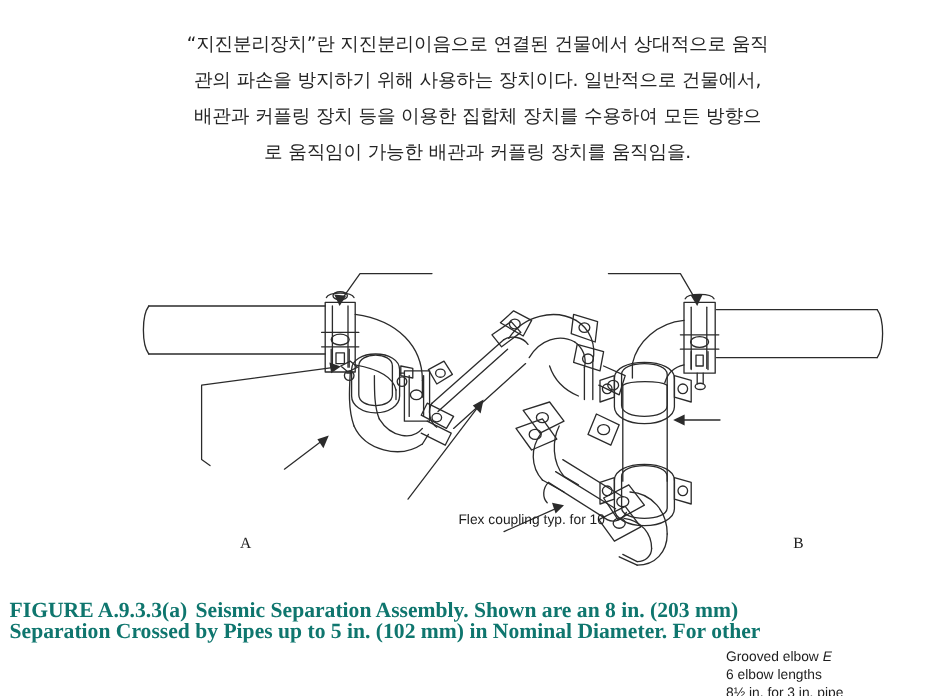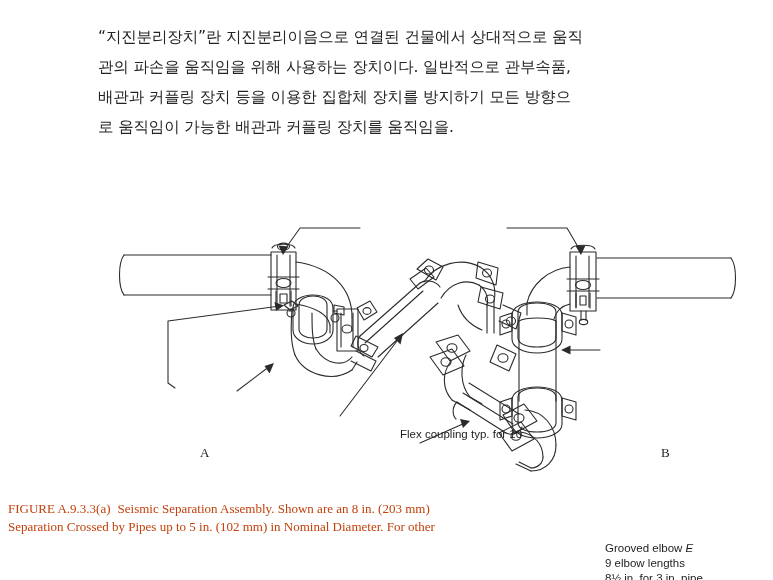--- a/index.html
+++ b/index.html
@@ -20,20 +20,21 @@
     inset: 0;
     background: #ffffff;
   }
 
   
   .korean-block {
     position: absolute;
     left: 98px;
     top: 22px;
     width: 600px;
+    text-align: center;
   }
   .korean-line {
     font-family: "DejaVu Sans", sans-serif;
     font-size: 15.5px;
     line-height: 30px;
     color: #242424;
     letter-spacing: -0.15px;
     white-space: nowrap;
   }
 
@@ -56,49 +57,49 @@
     white-space: nowrap;
     line-height: 15px;
   }
   .fig-label.serif-ab {
     font-family: "Liberation Serif", serif;
     font-size: 13px;
   }
   .fig-label .ital {
     font-style: italic;
   }
-  #lbl-flex   { left: 382px; top: 222px; padding-left: 18px; }
+  #lbl-flex   { left: 364px; top: 222px; padding-left: 18px; }
   #lbl-a      { left: 200px; top: 240px; }
   #lbl-b      { left: 661px; top: 240px; }
   #lbl-e      { left: 605px; top: 336px; }
 
   
   .caption {
     position: absolute;
     left: 8px;
     top: 500px;
     width: 640px;
     font-family: "Liberation Serif", serif;
-    font-weight: normal;
-    font-size: 13px;
+    font-weight: bold;
+    font-size: 18px;
     line-height: 17.5px;
-    color: #c2410c;
+    color: #0f766e;
   }
   .caption .cap-line { white-space: nowrap; }
   .caption .gap { display: inline-block; width: 7px; }
 </style>
 </head>
 <body>
 
 <div id="page">
 
   <div class="korean-block">
     <div class="korean-line">“지진분리장치”란 지진분리이음으로 연결된 건물에서 상대적으로 움직</div>
-    <div class="korean-line">관의 파손을 움직임을 위해 사용하는 장치이다. 일반적으로 관부속품,</div>
-    <div class="korean-line">배관과 커플링 장치 등을 이용한 집합체 장치를 방지하기 모든 방향으</div>
+    <div class="korean-line">관의 파손을 방지하기 위해 사용하는 장치이다. 일반적으로 건물에서,</div>
+    <div class="korean-line">배관과 커플링 장치 등을 이용한 집합체 장치를 수용하여 모든 방향으</div>
     <div class="korean-line">로 움직임이 가능한 배관과 커플링 장치를 움직임을.</div>
   </div>
 
   <div class="figure">
 
     <svg width="773" height="285" viewBox="0 0 773 285">
       <g fill="none" stroke="#2b2b2b" stroke-width="1.1" stroke-linecap="round" stroke-linejoin="round">
 
         <g stroke-width="1.05">
 
@@ -309,21 +310,21 @@
       </g>
     </svg>
 
     <div class="fig-label" id="lbl-flex">Flex coupling typ. for 10</div>
 
     <div class="fig-label serif-ab" id="lbl-a">A</div>
     <div class="fig-label serif-ab" id="lbl-b">B</div>
 
     <div class="fig-label" id="lbl-e">
       <div><span>Grooved elbow </span><span class="ital">E</span></div>
-      <div>9 elbow lengths</div>
+      <div>6 elbow lengths</div>
       <div>8½ in. for 3 in. pipe</div>
 
     </div>
 
   </div>
 
   <div class="caption">
     <div class="cap-line"><span>FIGURE A.9.3.3(a)</span><span class="gap"></span><span>Seismic Separation Assembly. Shown are an 8 in. (203 mm)</span></div>
     <div class="cap-line">Separation Crossed by Pipes up to 5 in. (102 mm) in Nominal Diameter. For other</div>
   </div>

